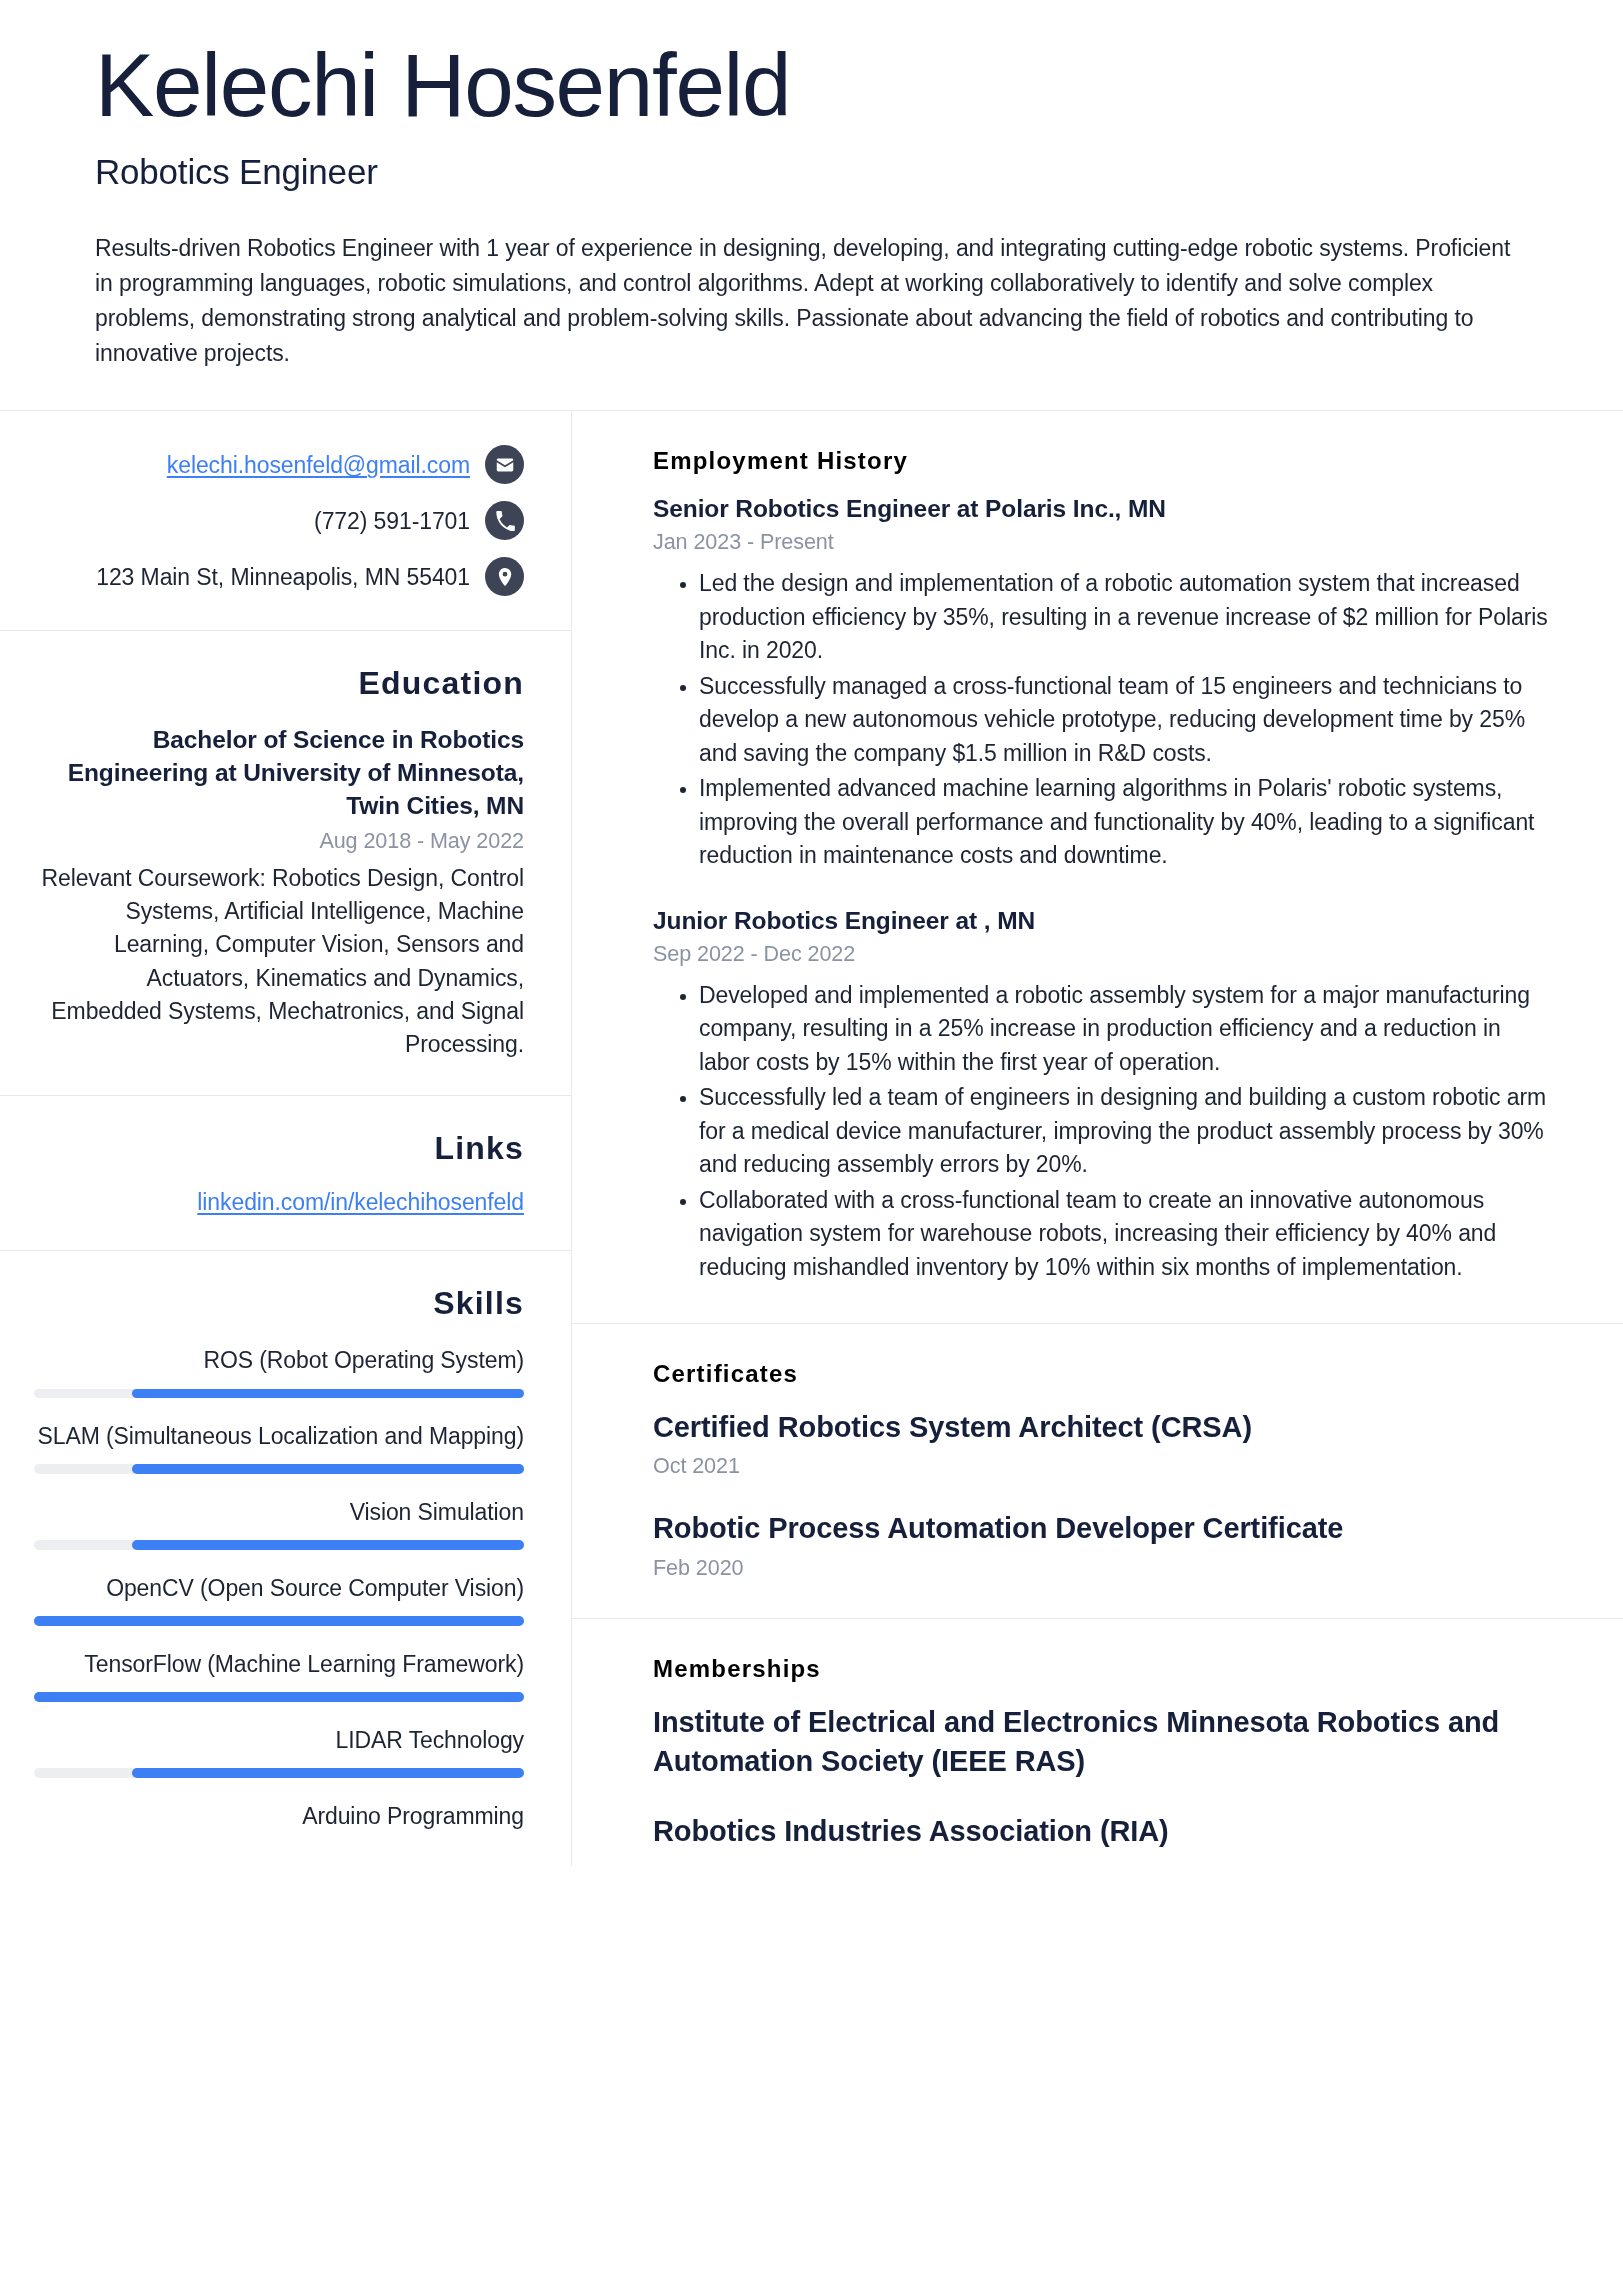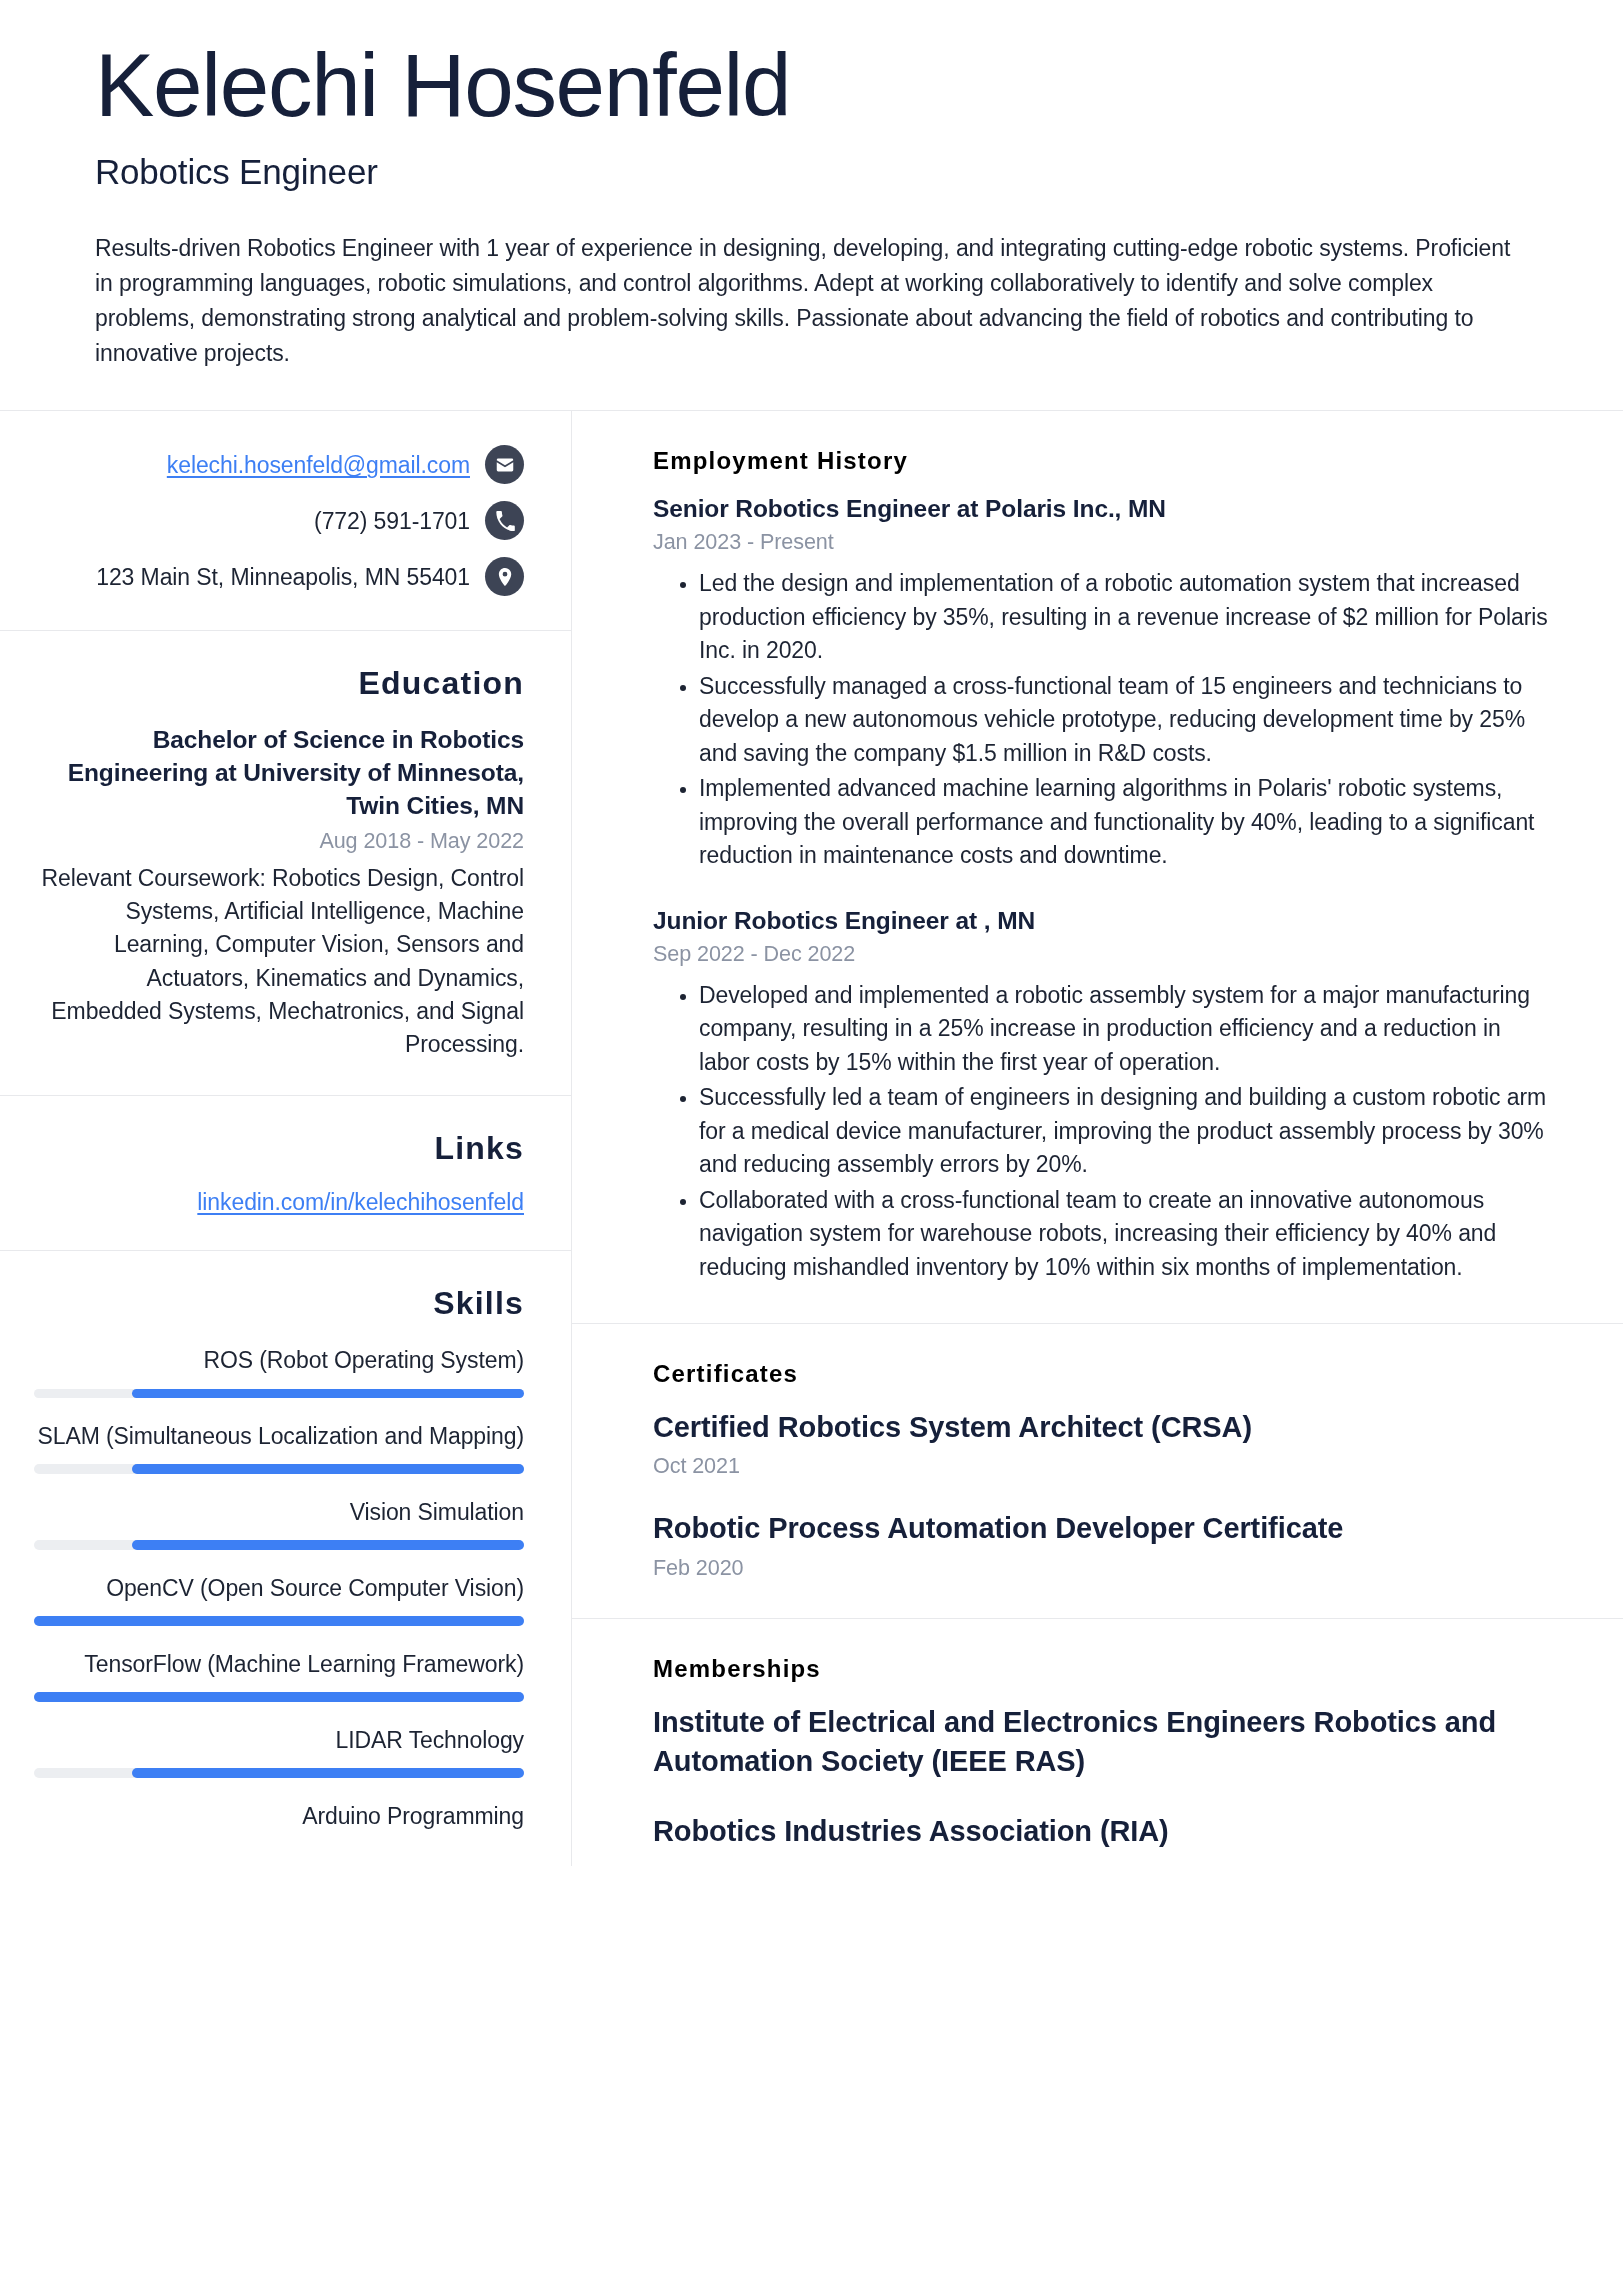--- a/index.html
+++ b/index.html
@@ -407,21 +407,21 @@
         <div class="entry">
           <div class="entry-title">Robotic Process Automation Developer Certificate</div>
           <div class="entry-date">Feb 2020</div>
         </div>
       </div>
 
       <div class="rsection no-border">
         <div class="rheading">Memberships</div>
 
         <div class="entry">
-          <div class="entry-title">Institute of Electrical and Electronics Engineers Robotics and Automation Society (IEEE RAS)</div>
+          <div class="entry-title">Institute of Electrical and Electronics Minnesota Robotics and Automation Society (IEEE RAS)</div>
         </div>
 
         <div class="entry">
           <div class="entry-title">Robotics Industries Association (RIA)</div>
         </div>
       </div>
 
     </div>
 
   </div>

